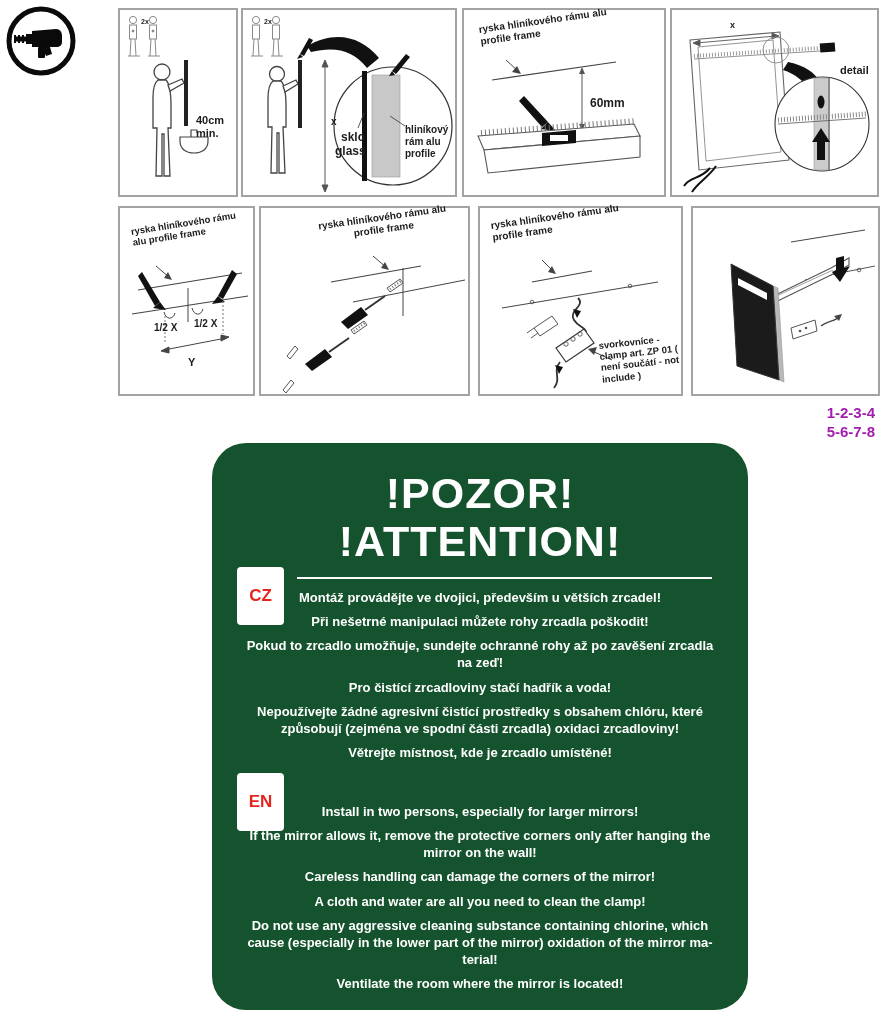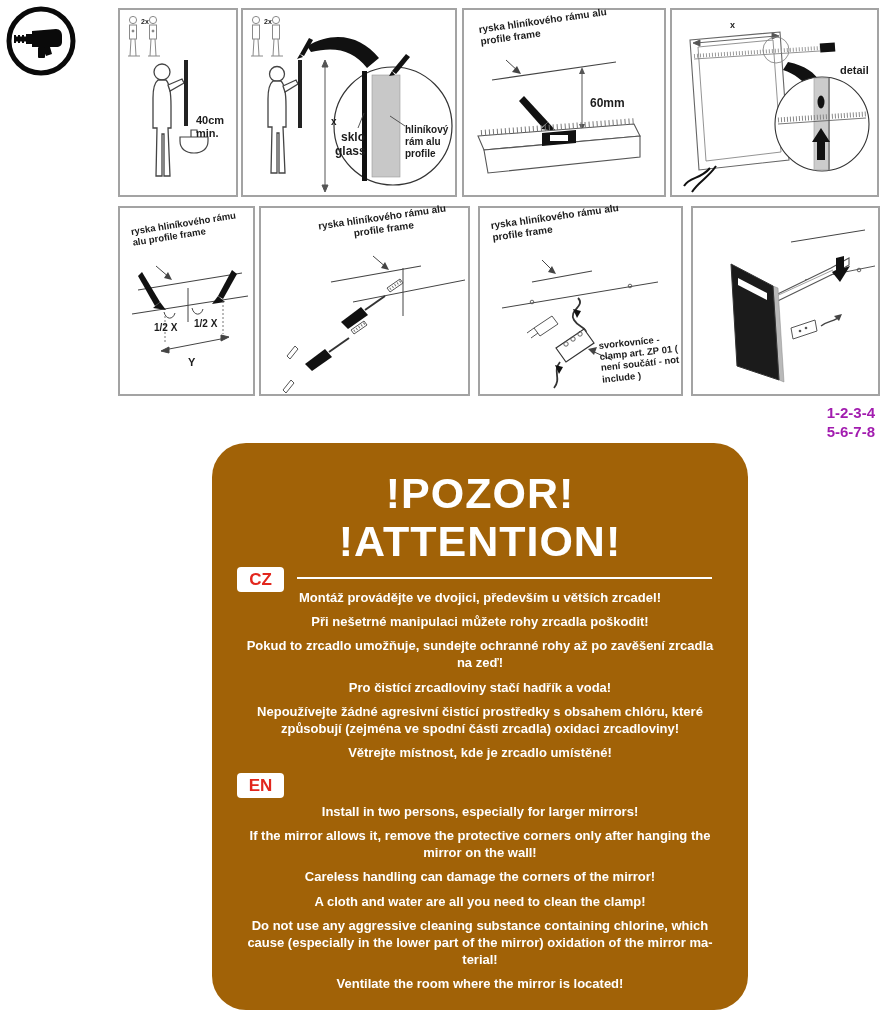--- a/index.html
+++ b/index.html
@@ -29,21 +29,21 @@
   }
   .w-title{
     text-align:center;font-weight:800;font-size:43px;letter-spacing:1px;
     line-height:1.12;
   }
   .w-title.first{padding-top:26px;}
   .w-divider{
     margin:12px 36px 0 85px;border-top:2px solid #ffffff;height:0;
   }
   .lang-badge{
-    position:absolute;left:25px;width:47px;height:25px;background:#ffffff;
+    position:absolute;left:25px;width:47px;height:58px;background:#ffffff;
     border-radius:4px;display:flex;align-items:center;justify-content:center;
     font-weight:800;font-size:17px;
   }
   .lang-badge.cz{top:124px;}
   .lang-badge.en{top:330px;}
   .w-paras{
     position:absolute;left:28px;right:28px;display:flex;flex-direction:column;gap:7px;
   }
   .w-paras.cz{top:146px;}
   .w-paras.en{top:360px;}
@@ -276,21 +276,21 @@
     <path d="M128,118 C136,112 142,114 147,108" stroke="#444" stroke-width="1.4" fill="none"></path>
     <polygon points="149,106 141,108 146,113" fill="#444"></polygon>
   </svg>
 </div>
 
 <div class="steps-label">
   <div>1-2-3-4</div>
   <div>5-6-7-8</div>
 </div>
 
-<div class="warning" style="background:#a16207">
+<div class="warning" style="background:#14532d">
   <div class="w-title first">!POZOR!</div>
   <div class="w-title">!ATTENTION!</div>
   <div class="w-divider"></div>
 
   <div class="lang-badge cz" style="color:#e2261d">CZ</div>
   <div class="w-paras cz">
     <p>Montáž provádějte ve dvojici, především u větších zrcadel!</p>
     <p>Při nešetrné manipulaci můžete rohy zrcadla poškodit!</p>
     <p>Pokud to zrcadlo umožňuje, sundejte ochranné rohy až po zavěšení zrcadla na zeď!</p>
     <p>Pro čistící zrcadloviny stačí hadřík a voda!</p>

